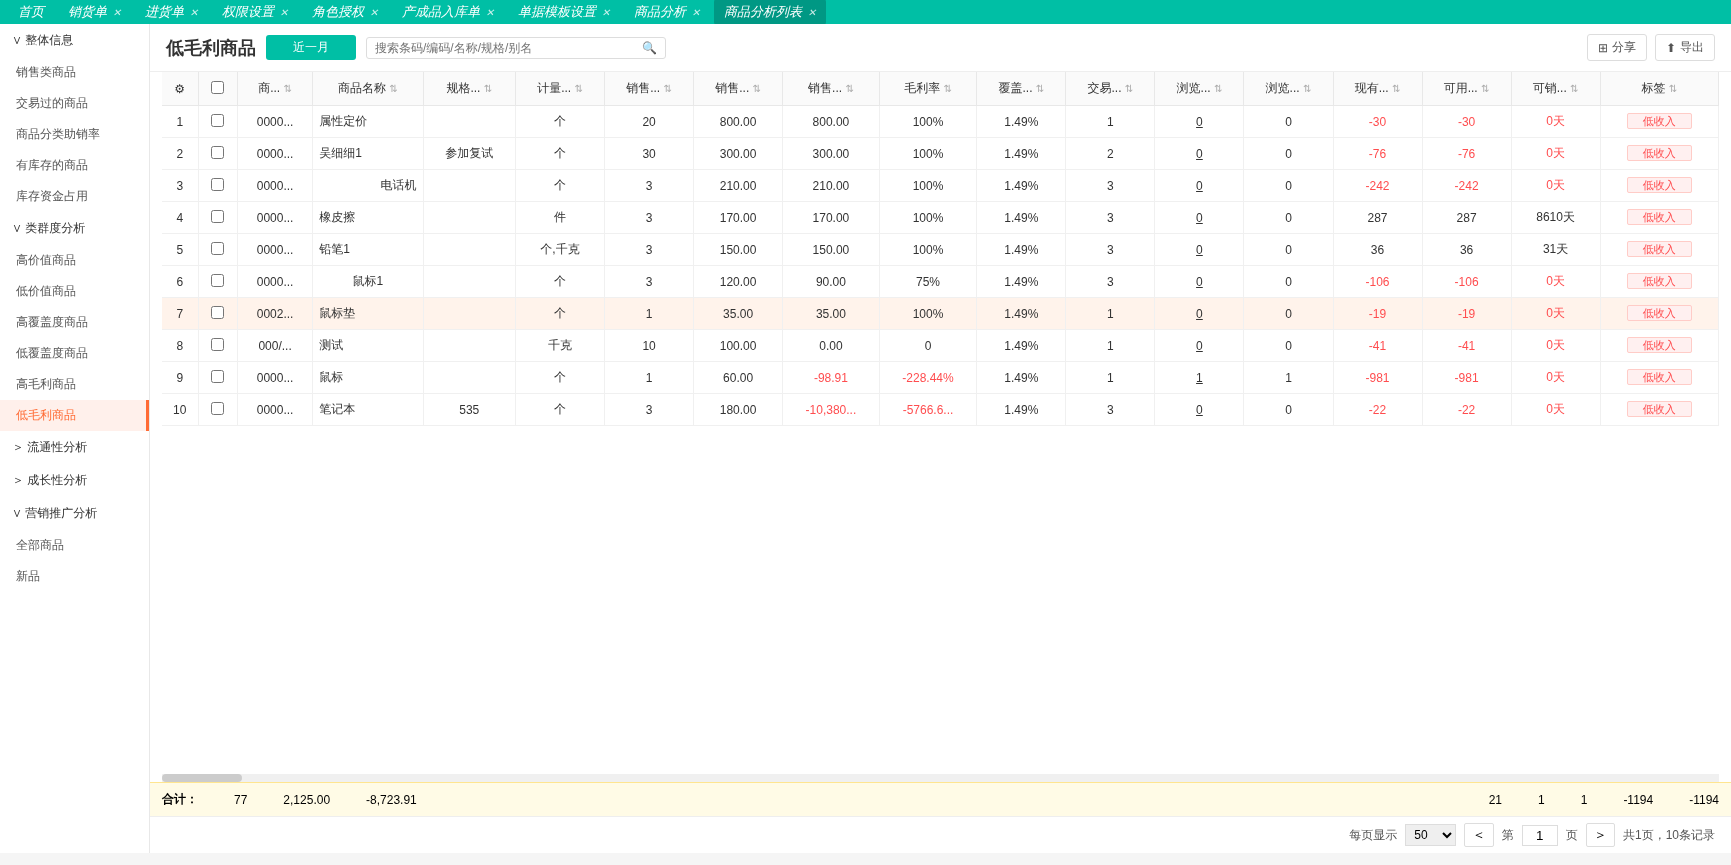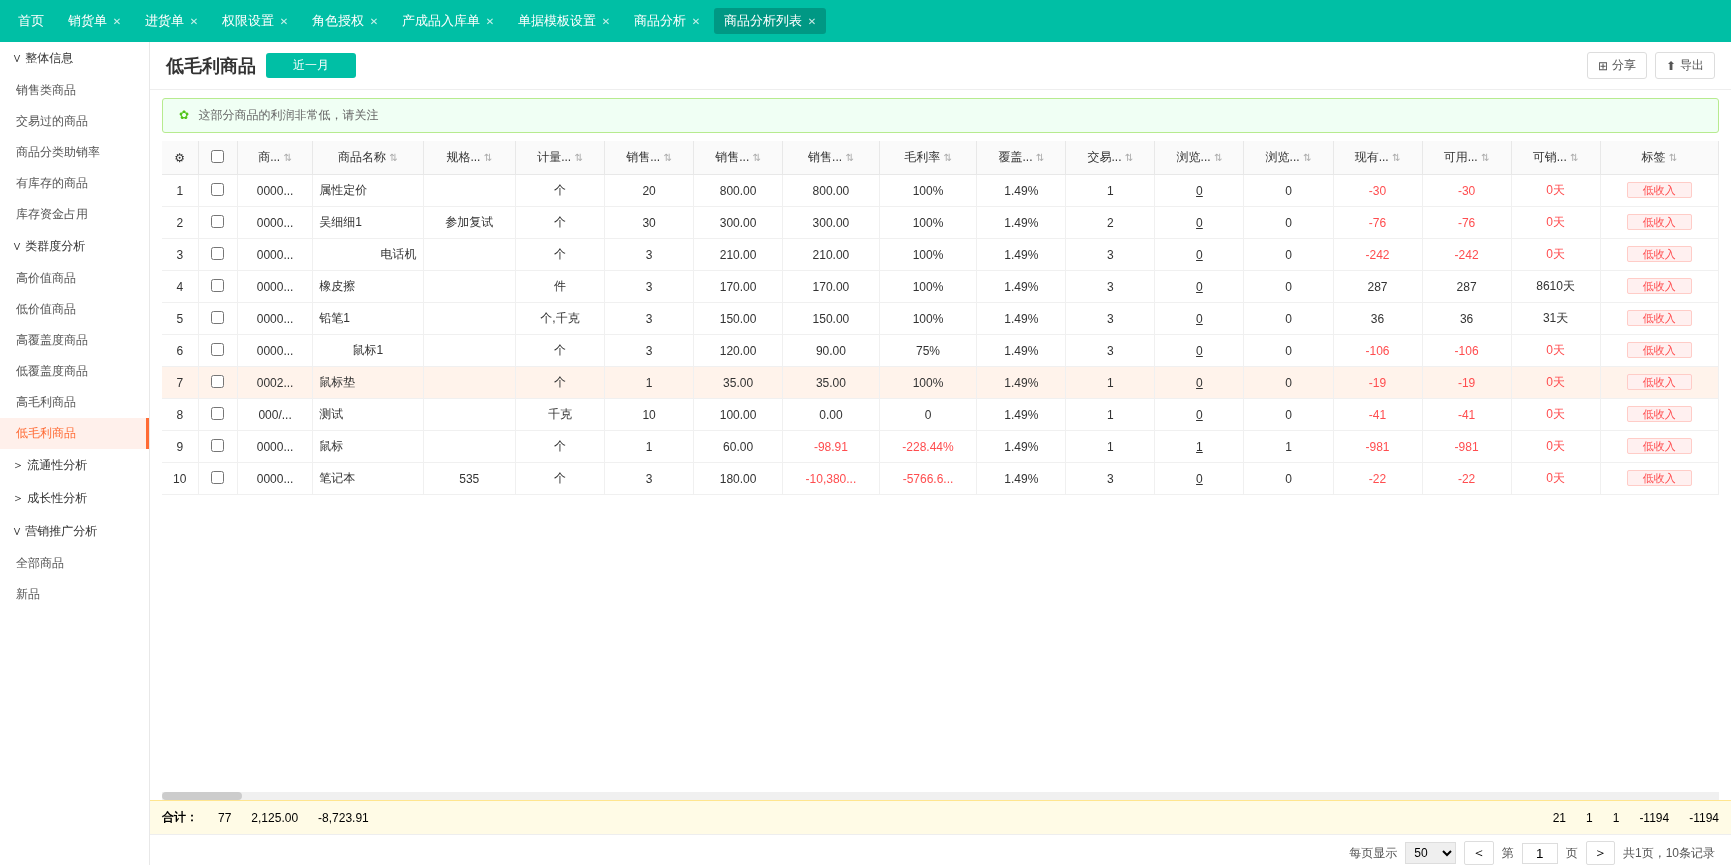--- a/index.html
+++ b/index.html
@@ -1,25 +1,26 @@
 <!DOCTYPE html>
 <html><head>
   <meta charset="utf-8">
   <style>
     * { margin: 0; padding: 0; box-sizing: border-box; }
     body { font-family: 'Microsoft YaHei', Arial, sans-serif; font-size: 12px; background: #f5f5f5; overflow-x: hidden; }
 
     
     .top-nav {
       background: #00bfa5;
-      height: 42px;
+      height: 24px;
       display: flex;
       align-items: center;
       padding: 0 8px;
       gap: 4px;
+      font-style: italic;
     }
     .nav-item {
       color: #fff;
       padding: 4px 10px;
       cursor: pointer;
       border-radius: 3px;
       font-size: 13px;
       white-space: nowrap;
     }
     .nav-item.active { background: rgba(0,0,0,0.2); }
@@ -176,21 +177,21 @@
     .link-underline { text-decoration: underline; color: #333; }
     td.red-text { color: #ff4d4f; }
 
     
     .footer-summary {
       background: #fffbe6;
       border-top: 1px solid #ffe58f;
       padding: 8px 12px;
       display: flex;
       align-items: center;
-      gap: 20px;
+      gap: 36px;
       font-size: 12px;
     }
 
     
     .pagination {
       display: flex;
       align-items: center;
       justify-content: flex-end;
       padding: 6px 16px;
       border-top: 1px solid #eee;
@@ -286,36 +287,36 @@
     </div>
     <div class="sidebar-item">全部商品</div>
     <div class="sidebar-item">新品</div>
   </aside>
 
   <div class="content-area">
 
     <div class="content-header">
       <span class="page-title">低毛利商品</span>
       <button class="date-filter-btn">近一月</button>
+      <div class="search-box">
+        <input type="text" placeholder="搜索条码/编码/名称/规格/别名" style="">
+        <span style="color:#aaa;">🔍</span>
+      </div>
       <div class="header-actions">
         <button class="action-btn">
           <span>⊞</span>
           <span>分享</span>
         </button>
         <button class="action-btn">
           <span>⬆</span>
           <span>导出</span>
         </button>
       </div>
     </div>
 
-    <div class="alert-banner">
-      <span style="color:#52c41a; margin-right:6px;">✿</span>
-      <span>这部分商品的利润非常低，请关注</span>
-    </div>
 
     <div class="table-container">
       <table>
         <thead>
           <tr>
             <th class="col-settings"><span>⚙</span></th>
             <th><input type="checkbox" style=""></th>
             <th>商... <span class="sort-icon">⇅</span></th>
             <th>商品名称 <span class="sort-icon">⇅</span></th>
             <th>规格... <span class="sort-icon">⇅</span></th>

